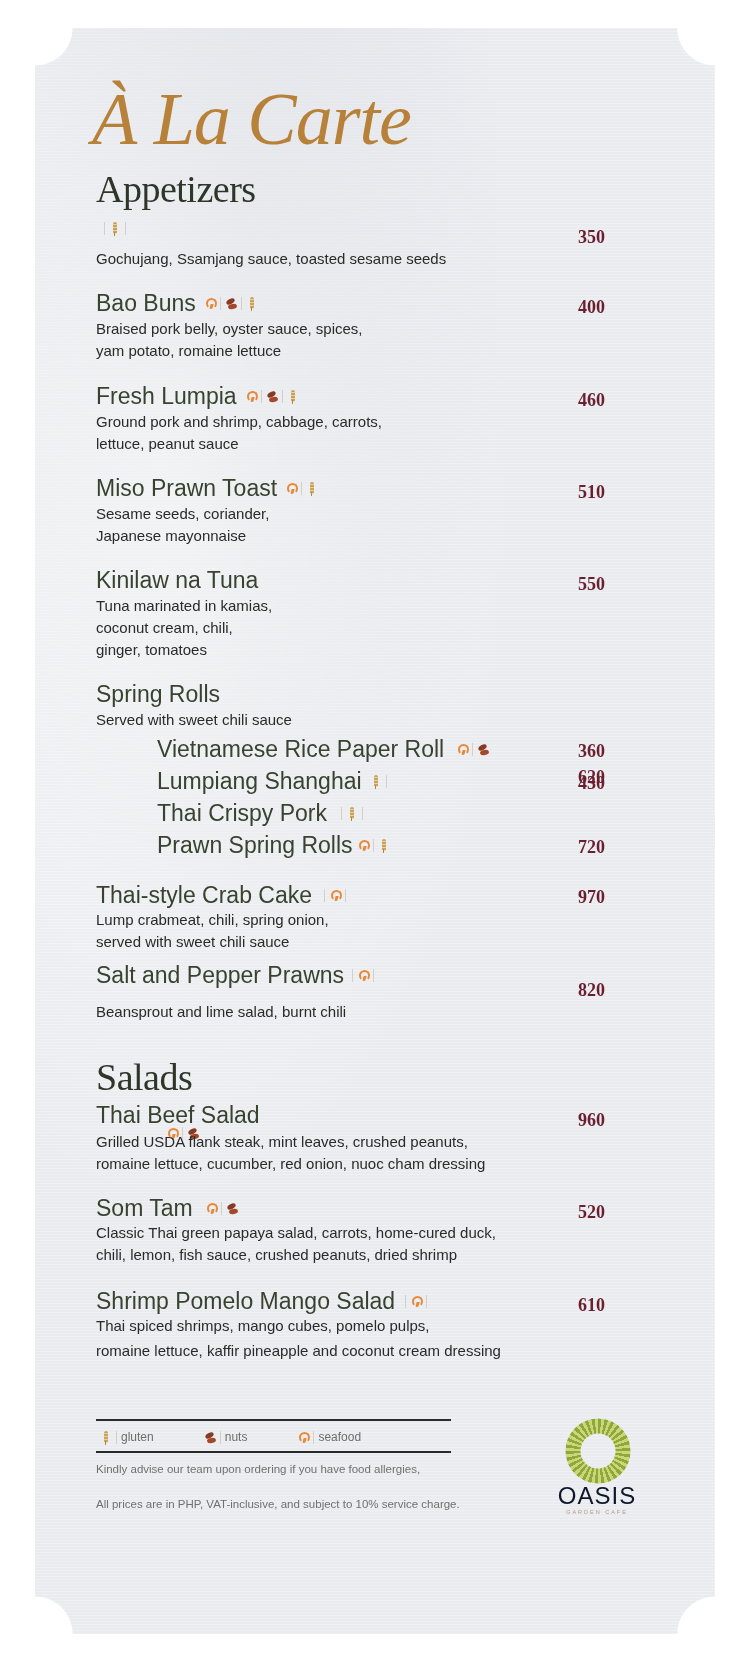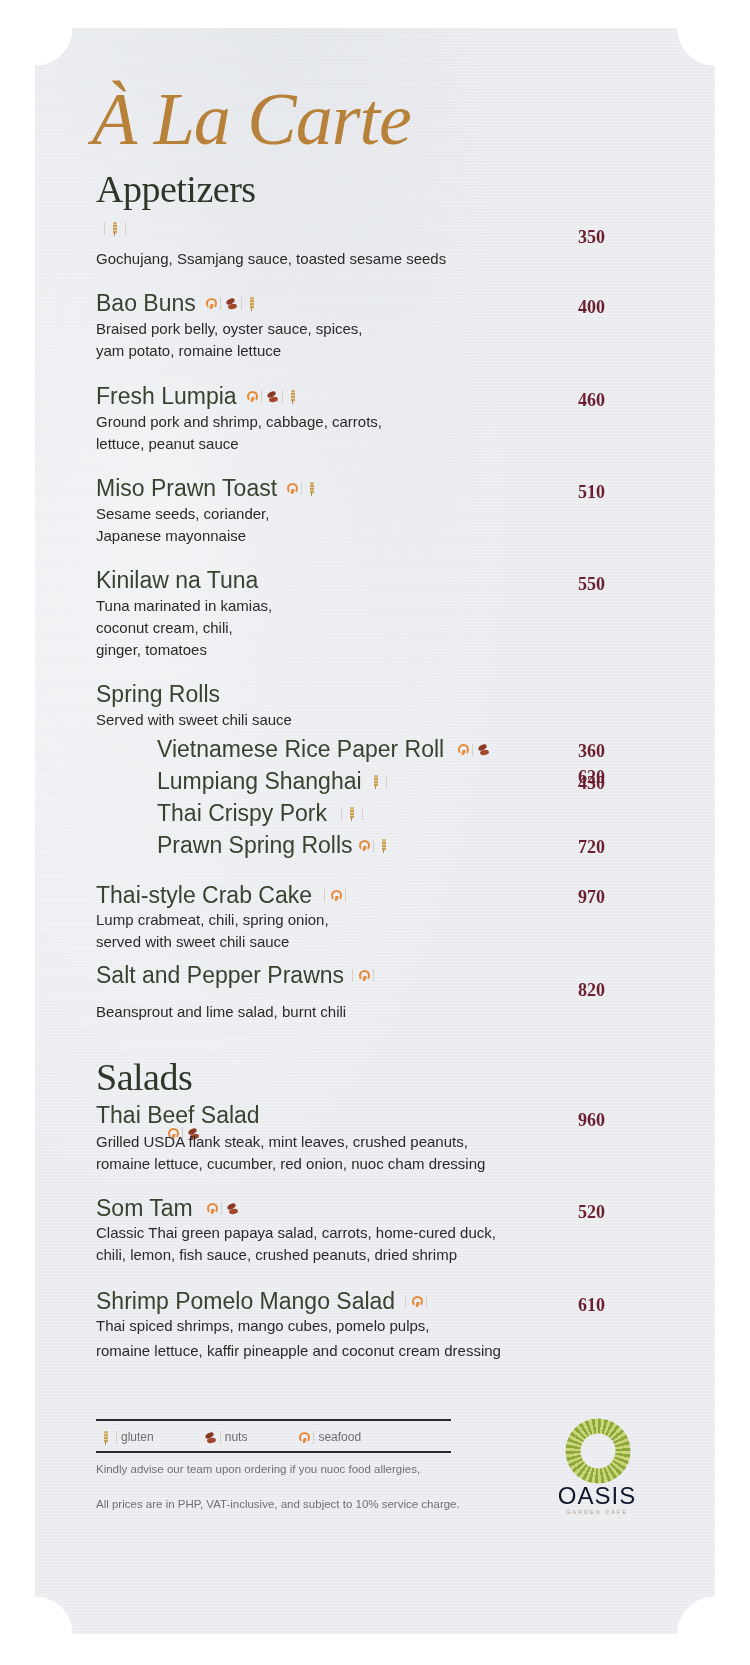--- a/index.html
+++ b/index.html
@@ -238,21 +238,21 @@
   <span class="lg" style="margin-left:20px;">
       <span class="ic ic-seafood"></span>
       <span class="sep"></span>
       <span>seafood</span>
     </span>
 </div>
 
 <div class="abs rule" style="top:1451px;"></div>
 
 <div class="abs note" style="top:1462px;">
-  <div>Kindly advise our team upon ordering if you nuoc food allergies,</div>
+  <div>Kindly advise our team upon ordering if you have food allergies,</div>
 </div>
 <div class="abs note" style="top:1497px;width:420px;">All prices are in PHP, VAT-inclusive, and subject to 10% service charge.</div>
 
 <div class="abs logo">
   <div class="ring"></div>
   <div class="logo-text">OASIS</div>
   <div class="logo-sub">GARDEN CAFE</div>
 </div>
 
 </body></html>

